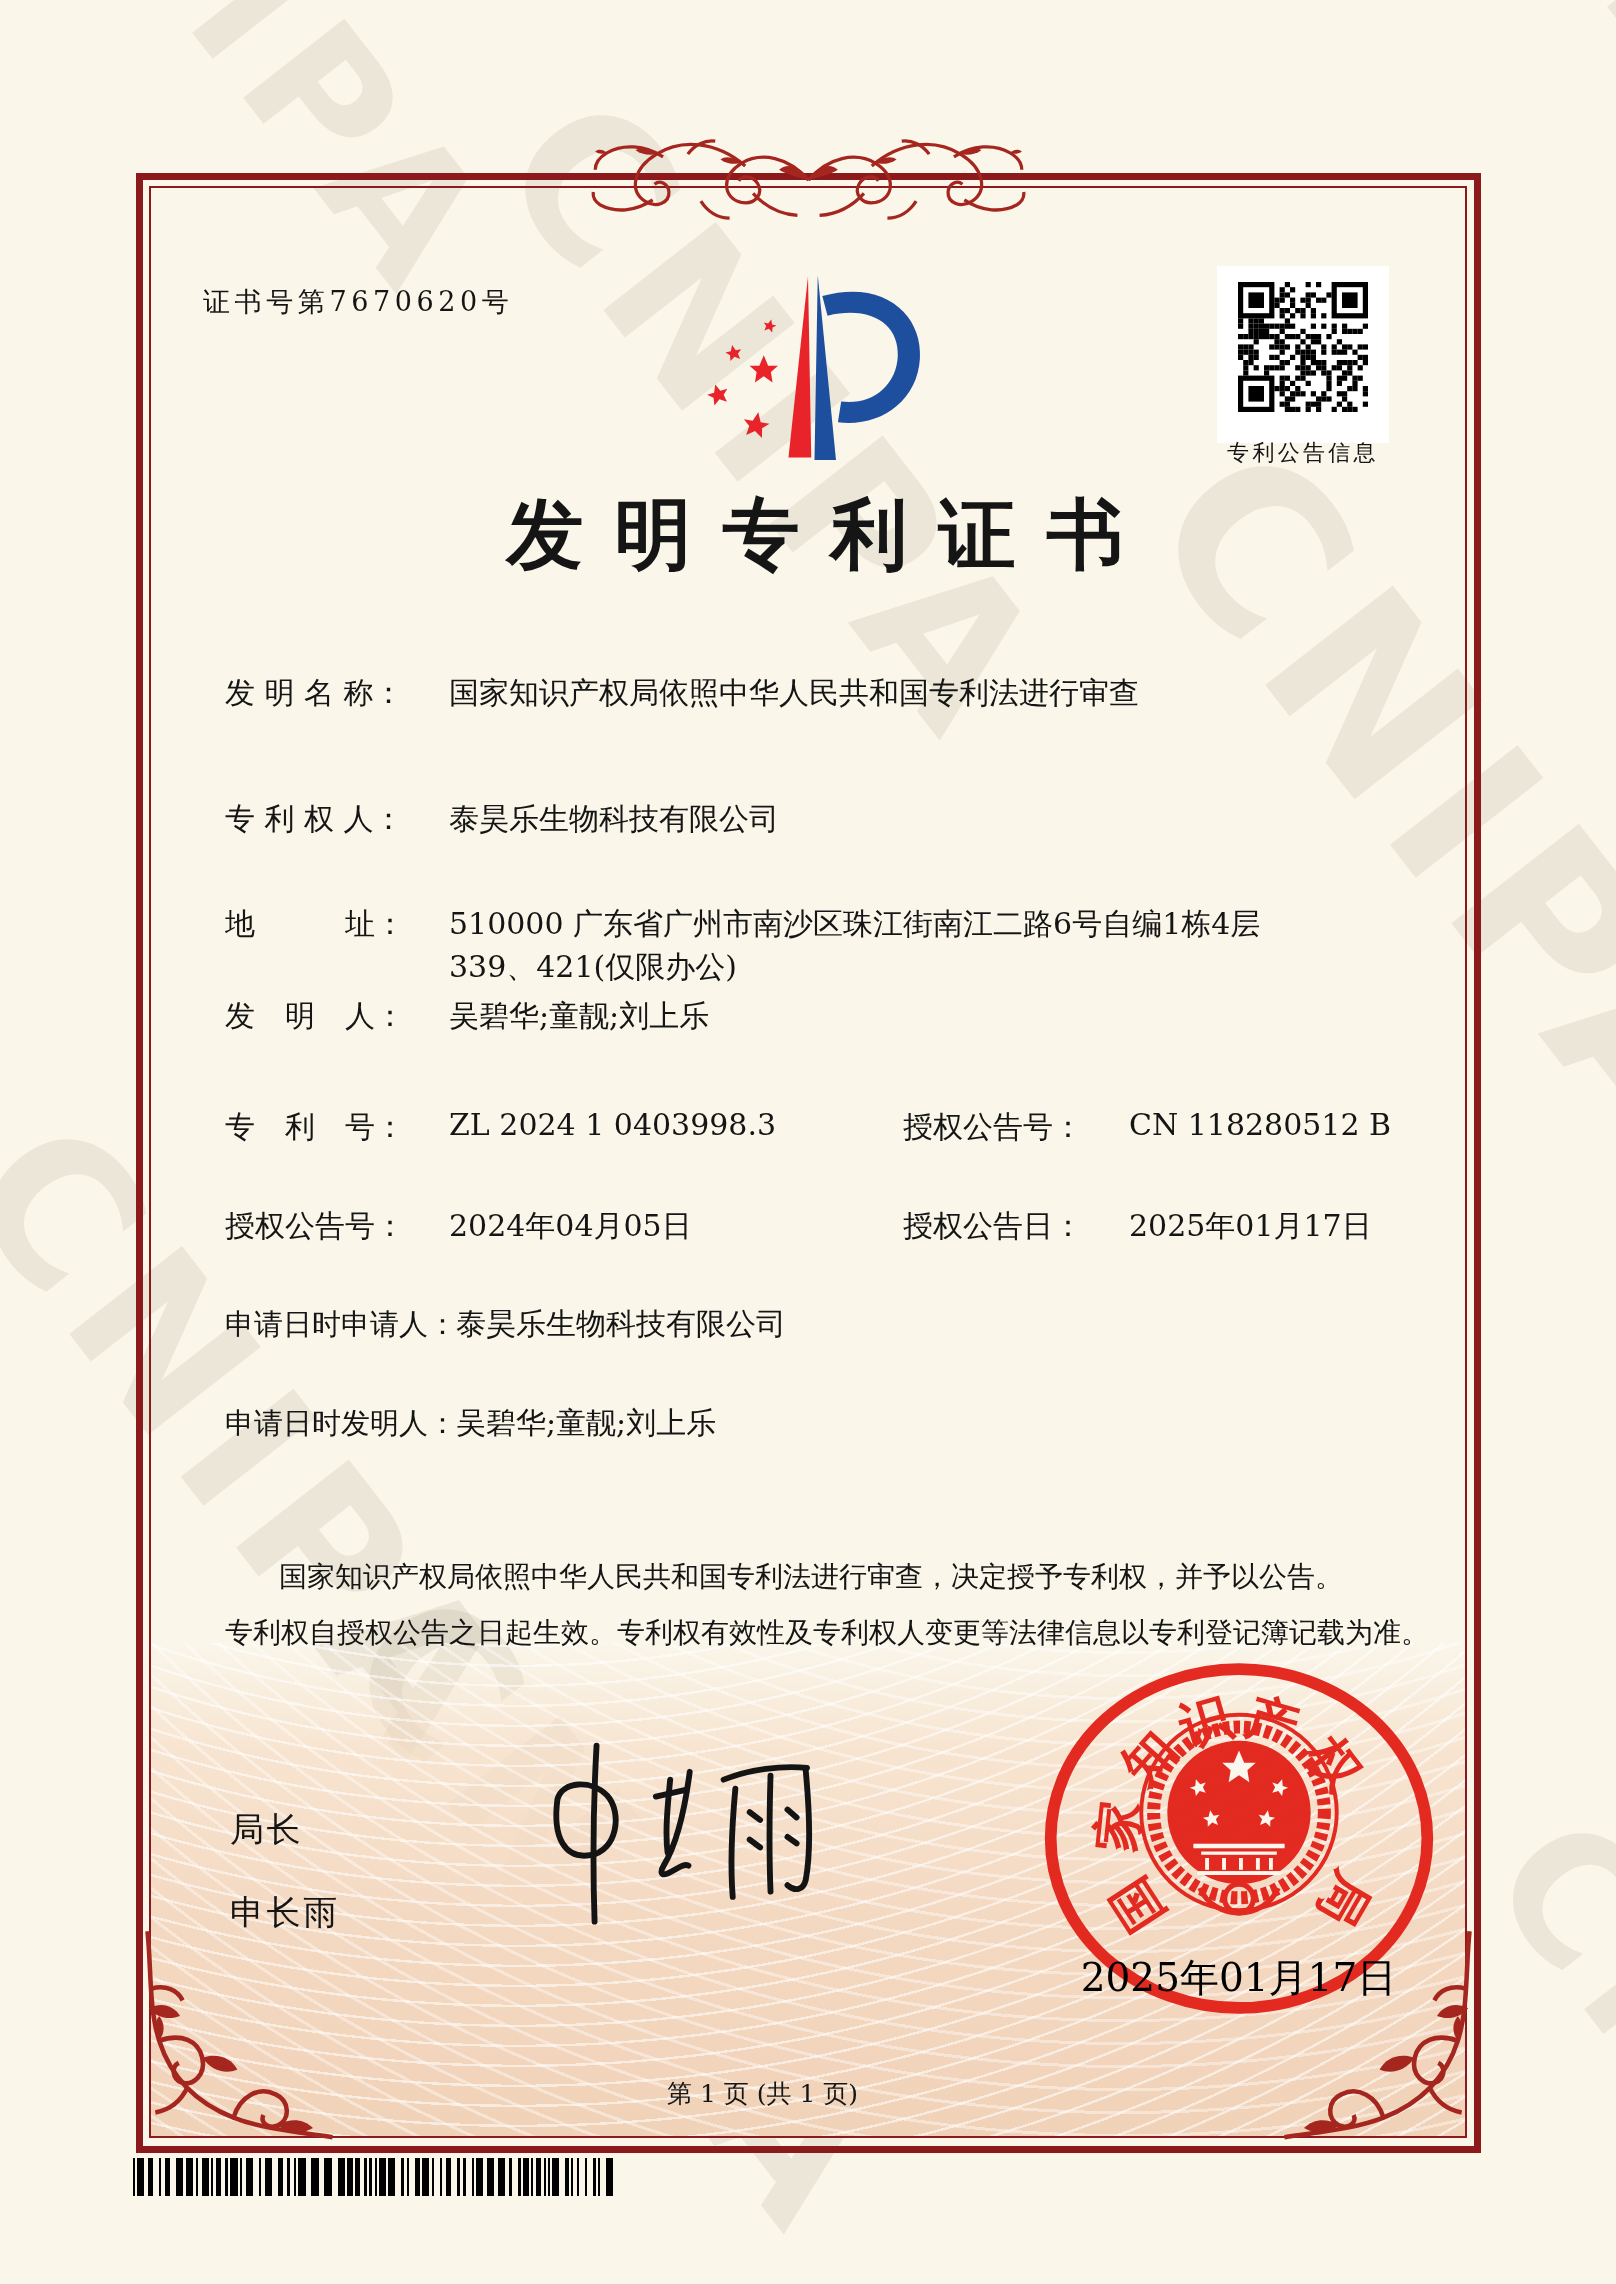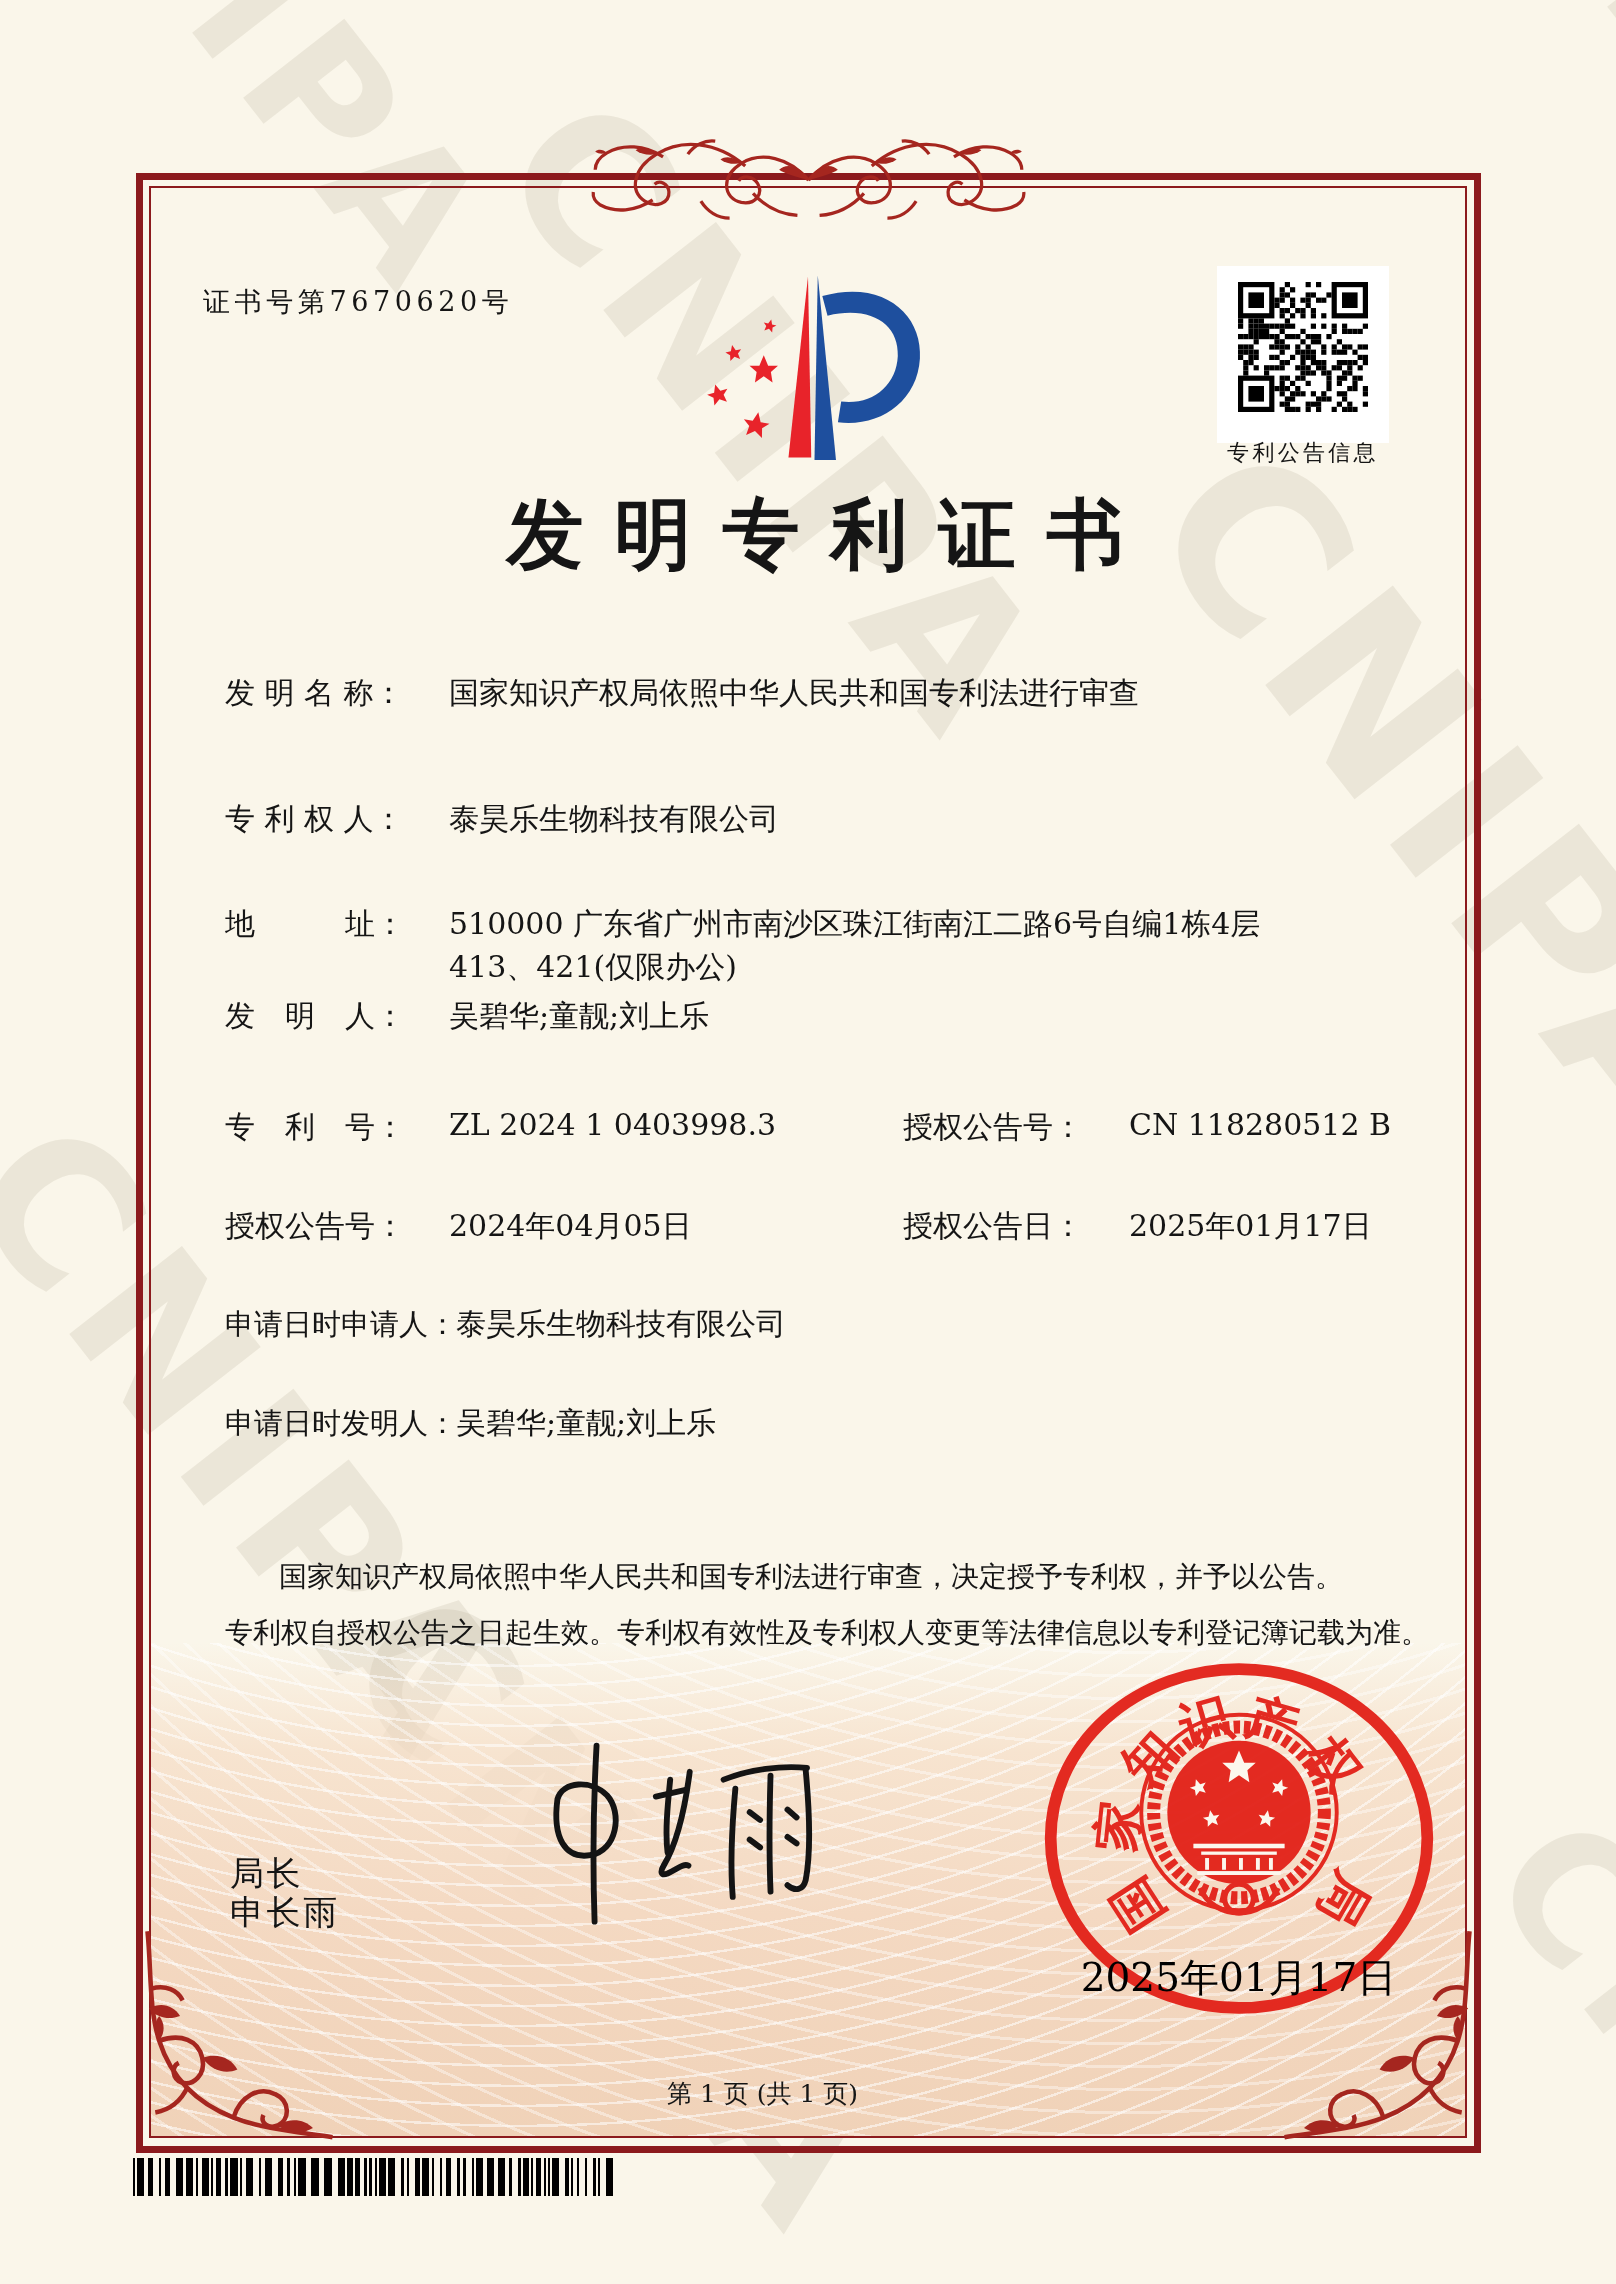--- a/index.html
+++ b/index.html
@@ -27,21 +27,21 @@
   .txt{position:absolute;white-space:nowrap;z-index:5;}
   .cert-no{left:203px;top:284px;font-size:27px;letter-spacing:4.6px;}
   .title{left:313px;top:484px;width:1004px;text-align:center;font-size:77px;
          font-weight:bold;letter-spacing:31px;text-indent:31px;font-family:Liberation Serif, serif;}
   .lbl,.val{font-size:30px;}
   .lbl-sm{font-size:29px;}
   .statement{font-size:28px;}
   .qr-box{position:absolute;left:1217px;top:266px;width:172px;height:177px;background:#fff;z-index:4;}
   .qr-caption{left:1202px;top:438px;width:202px;text-align:center;font-size:22px;letter-spacing:3.3px;}
   .footer-page{left:580px;top:2077px;width:365px;text-align:center;font-size:25px;z-index:5;}
-  .sig-title{left:230px;top:1807px;font-size:34px;letter-spacing:2.6px;z-index:6;margin-top:44px;}
+  .sig-title{left:230px;top:1807px;font-size:34px;letter-spacing:2.6px;z-index:6;}
   .sig-name{left:230px;top:1890px;font-size:34px;letter-spacing:2.6px;z-index:6;}
   .seal-date{left:1056px;top:1951px;width:365px;text-align:center;font-size:39px;color:#000;z-index:8;}
   svg{position:absolute;overflow:visible;}
   .orn{fill:none;stroke:var(--ornament-red);}
   .orn-f{fill:var(--ornament-red);stroke:none;}
   .logo-red{fill:var(--logo-red);}  .logo-blue{fill:var(--logo-blue);}
   .seal-s{stroke:var(--seal-red);fill:none;}
   .seal-f{fill:var(--seal-red);stroke:none;}
   .seal-txt{fill:var(--seal-red);font-size:78px;font-weight:bold;
             font-family:"DejaVu Serif","Liberation Serif",serif;}
@@ -369,21 +369,21 @@
   <div class="txt title">发明专利证书</div>
 
   <div class="txt lbl" style="left:225px;top:673px;">发 明 名 称：</div>
   <div class="txt val" style="left:449px;top:673px;">国家知识产权局依照中华人民共和国专利法进行审查</div>
 
   <div class="txt lbl" style="left:225px;top:799px;">专 利 权 人：</div>
   <div class="txt val" style="left:449px;top:799px;">泰昊乐生物科技有限公司</div>
 
   <div class="txt lbl" style="left:225px;top:904px;">地　　　址：</div>
   <div class="txt val" style="left:449px;top:904px;">510000 广东省广州市南沙区珠江街南江二路6号自编1栋4层</div>
-  <div class="txt val" style="left:449px;top:947px;">413、421(仅限办公)</div>
+  <div class="txt val" style="left:449px;top:947px;">339、421(仅限办公)</div>
 
   <div class="txt lbl" style="left:225px;top:996px;">发　明　人：</div>
   <div class="txt val" style="left:449px;top:996px;">吴碧华;童靓;刘上乐</div>
 
   <div class="txt lbl" style="left:225px;top:1107px;">专　利　号：</div>
   <div class="txt val" style="left:449px;top:1107px;">ZL 2024 1 0403998.3</div>
   <div class="txt lbl" style="left:903px;top:1107px;">授权公告号：</div>
   <div class="txt val" style="left:1129px;top:1107px;">CN 118280512 B</div>
 
   <div class="txt lbl" style="left:225px;top:1206px;">授权公告号：</div>

